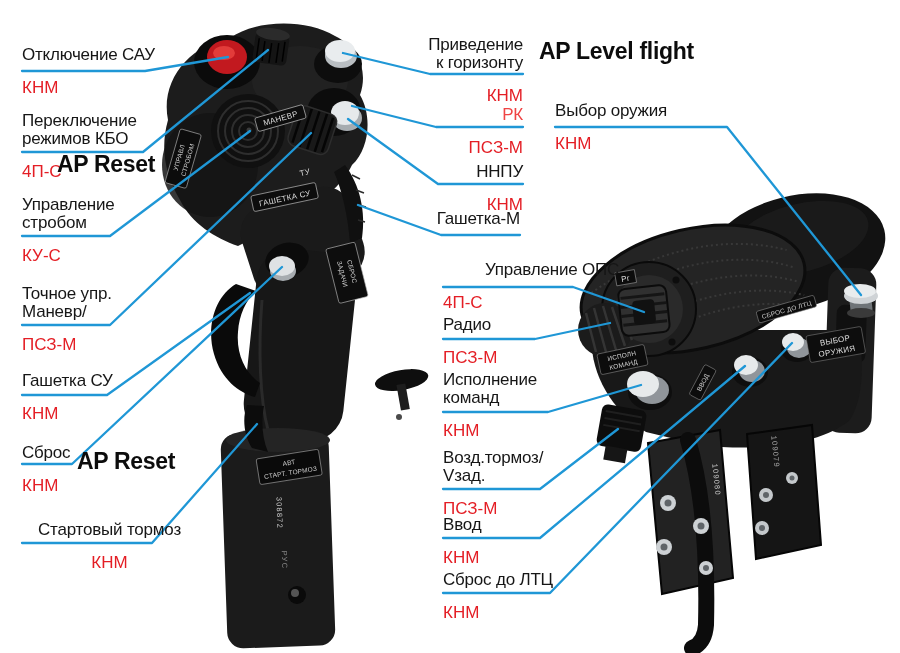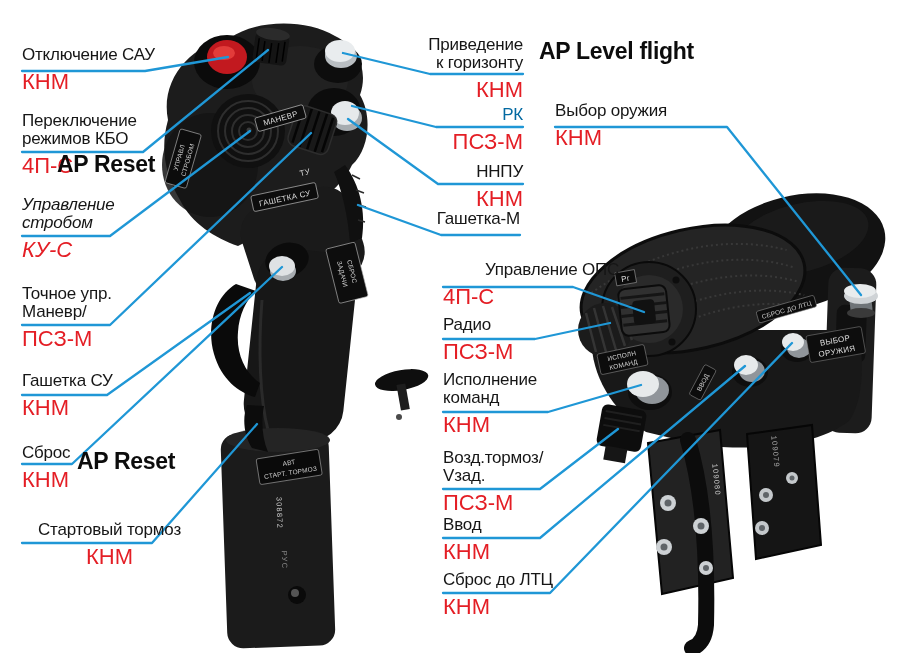--- a/index.html
+++ b/index.html
@@ -4,21 +4,21 @@
 <style>
   html,body{margin:0;padding:0;background:#ffffff;}
   #canvas{position:relative;width:900px;height:653px;background:#ffffff;overflow:hidden;
           font-family:"Liberation Sans",sans-serif;}
   #art,#leader-svg{position:absolute;left:0;top:0;}
   #art{z-index:1;}
   #leader-svg{z-index:2;}
   .callout{position:absolute;z-index:3;}
   .callout .lbl{font-size:17px;line-height:18px;color:#161616;letter-spacing:-0.2px;white-space:nowrap;}
   .callout.right{text-align:right;}
-  .callout .ctl{font-size:22px;line-height:17px;margin-top:9px;white-space:nowrap;}
+  .callout .ctl{font-size:17px;line-height:17px;margin-top:15px;white-space:nowrap;}
   .eng{position:absolute;z-index:4;font-size:23px;font-weight:700;color:#0c0c0c;
        letter-spacing:-0.3px;white-space:nowrap;}
   .leader{fill:none;stroke-width:2.3;stroke-linecap:round;stroke-linejoin:round;}
   .stk{fill:#dcdcdc;font-size:8px;text-anchor:middle;letter-spacing:0.3px;}
   .stk-sm{fill:#cfcfcf;font-size:6.5px;text-anchor:middle;letter-spacing:0.2px;}
   .serial{fill:#c9c9c9;font-size:7.5px;text-anchor:middle;letter-spacing:1.2px;}
 </style>
 </head>
 <body>
 
@@ -261,21 +261,21 @@
 
 <div class="callout" style="left: 22px; top: 46px; width: 165px;">
       <div class="lbl" style="color: rgb(22, 22, 22);">Отключение САУ</div>
       <div class="ctl" style="color: rgb(228, 30, 37);">КНМ</div>
     </div>
     <div class="callout" style="left: 22px; top: 112px; width: 165px;">
       <div class="lbl" style="color: rgb(22, 22, 22);">Переключение</div>
       <div class="lbl" style="color: rgb(22, 22, 22);">режимов КБО</div>
       <div class="ctl" style="color: rgb(228, 30, 37);">4П-С</div>
     </div>
-    <div class="callout" style="left: 22px; top: 196px; width: 165px; font-style: italic;">
+    <div class="callout" style="left: 22px; top: 196px; width: 165px;">
       <div class="lbl" style="color: rgb(22, 22, 22);">Управление</div>
       <div class="lbl" style="color: rgb(22, 22, 22);">стробом</div>
       <div class="ctl" style="color: rgb(228, 30, 37);">КУ-С</div>
     </div>
     <div class="callout" style="left: 22px; top: 285px; width: 165px;">
       <div class="lbl" style="color: rgb(22, 22, 22);">Точное упр.</div>
       <div class="lbl" style="color: rgb(22, 22, 22);">Маневр/</div>
       <div class="ctl" style="color: rgb(228, 30, 37);">ПСЗ-М</div>
     </div>
     <div class="callout" style="left: 22px; top: 372px; width: 165px;">
@@ -289,21 +289,21 @@
     <div class="callout" style="left: 22px; top: 521px; width: 175px; text-align: center;">
       <div class="lbl" style="color: rgb(22, 22, 22);">Стартовый тормоз</div>
       <div class="ctl" style="color: rgb(228, 30, 37);">КНМ</div>
     </div>
     <div class="callout right" style="left: 420px; top: 36px; width: 103px;">
       <div class="lbl" style="color: rgb(22, 22, 22);">Приведение</div>
       <div class="lbl" style="color: rgb(22, 22, 22);">к горизонту</div>
       <div class="ctl" style="color: rgb(228, 30, 37);">КНМ</div>
     </div>
     <div class="callout right" style="left: 420px; top: 106px; width: 103px;">
-      <div class="lbl" style="color: #0369a1;">РК</div>
+      <div class="lbl" style="color: #ef4444;">РК</div>
       <div class="ctl" style="color: rgb(228, 30, 37);">ПСЗ-М</div>
     </div>
     <div class="callout right" style="left: 420px; top: 163px; width: 103px;">
       <div class="lbl" style="color: rgb(22, 22, 22);">ННПУ</div>
       <div class="ctl" style="color: rgb(228, 30, 37);">КНМ</div>
     </div>
     <div class="callout right" style="left: 420px; top: 210px; width: 100px;">
       <div class="lbl" style="color: rgb(22, 22, 22);">Гашетка-М</div>
     </div>
     <div class="callout" style="left: 555px; top: 102px; width: 165px;">

